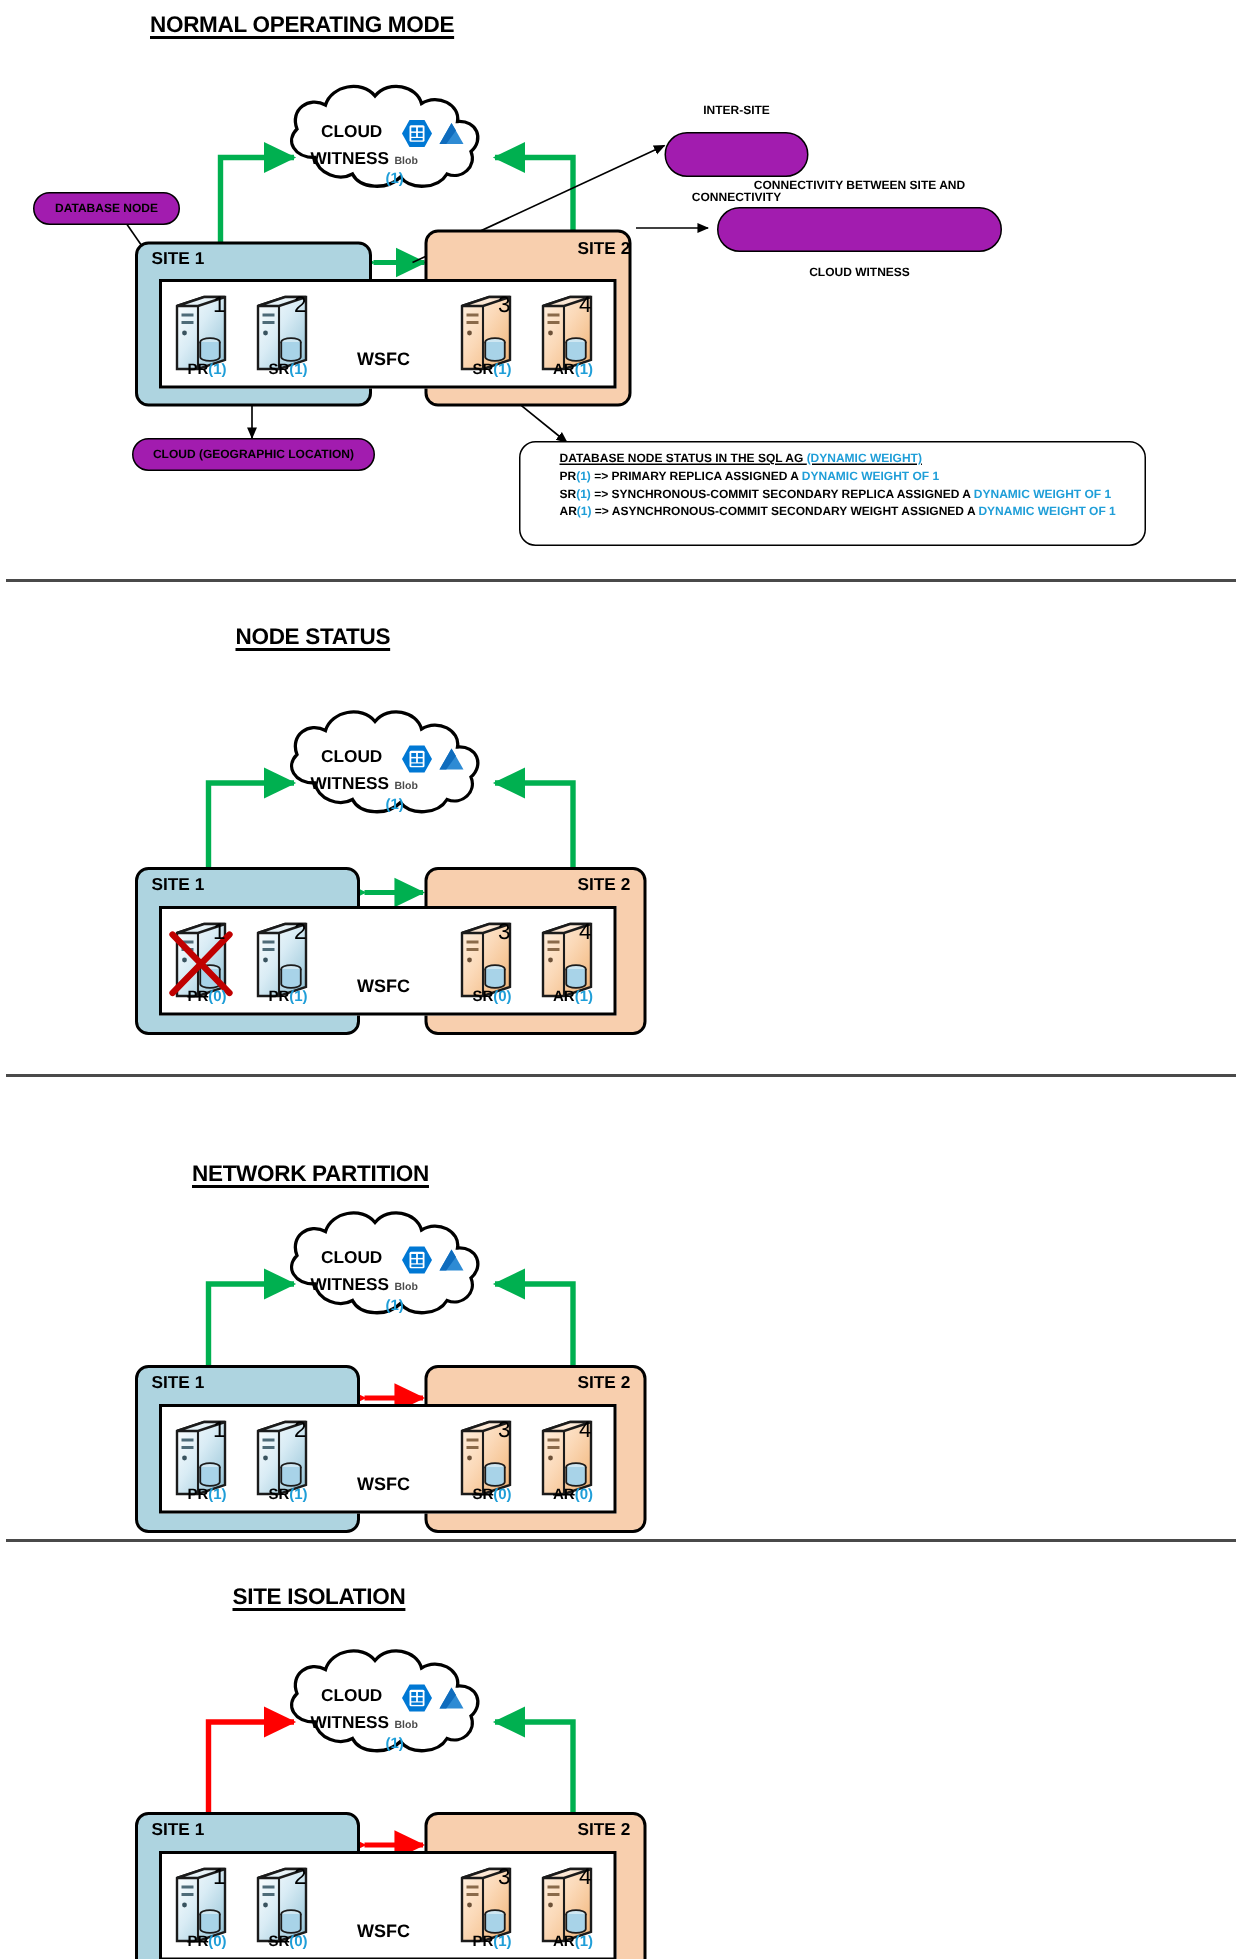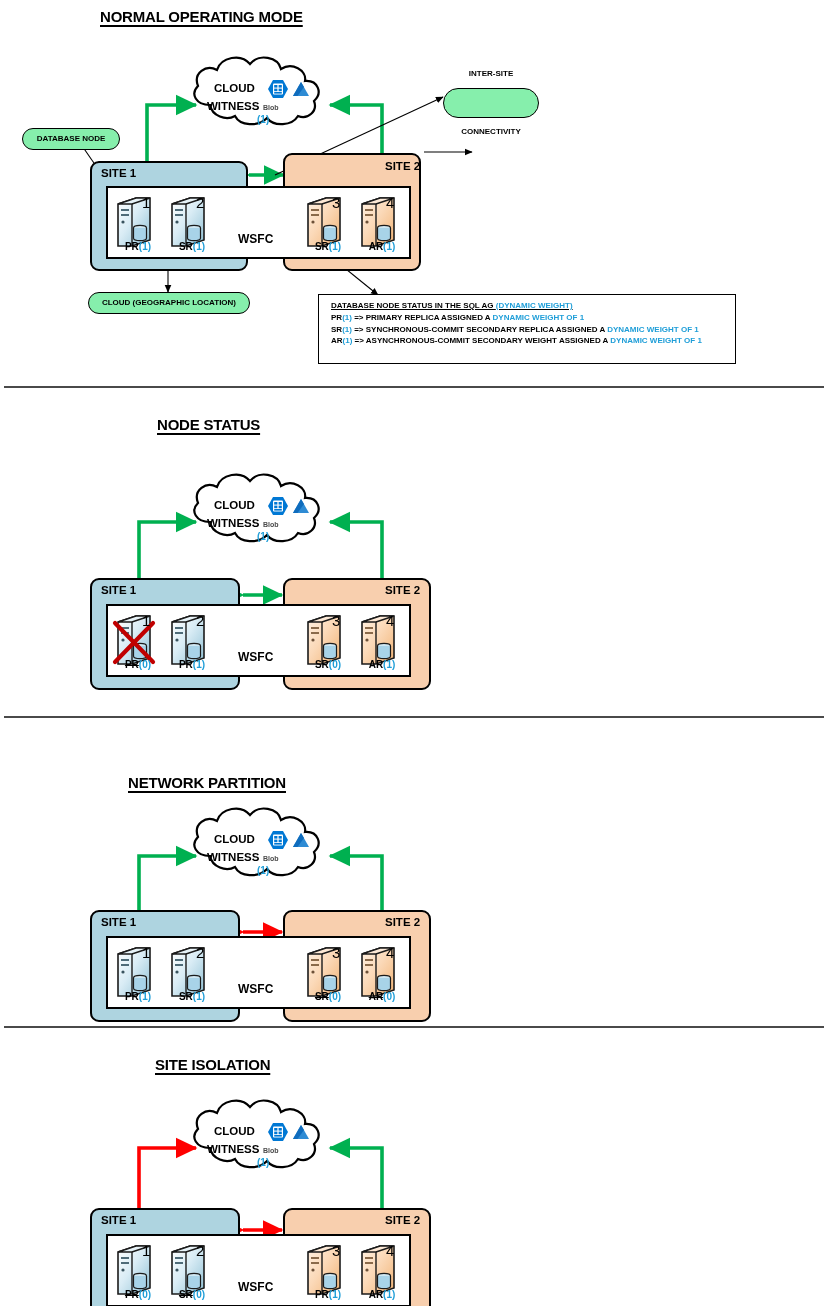--- a/index.html
+++ b/index.html
@@ -57,28 +57,28 @@
   .node-label {
     position:absolute; font-weight:bold; font-size:10px; white-space:nowrap;
     text-align:center;
   }
   .node-label .w { color:#1f9ed8; }
   .strike { text-decoration: line-through; text-decoration-color:#000; }
 
   
   .callout {
     position:absolute; border:1.6px solid #000; border-radius:40px;
-    background:#86efac; display:flex; align-items:center; justify-content:center;
+    background:#a21caf; display:flex; align-items:center; justify-content:center;
     text-align:center; font-weight:bold; font-size:8px; line-height:1.35;
     padding:2px 6px;
     gap:47px;
   }
   .legend-box {
-    position:absolute; border:1.6px solid #000; border-radius:0;
-    background:#fff; padding:6px 12px;
+    position:absolute; border:1.6px solid #000; border-radius:11px;
+    background:#fff; padding:6px 26px;margin-left:28px;
   }
   .legend-title {
     font-weight:bold; font-size:8px; text-decoration:underline; margin-bottom:3px;
   }
   .legend-row { font-weight:bold; font-size:8px; margin-bottom:2.5px; white-space:nowrap;}
   .blue { color:#1f9ed8; }
   svg { position:absolute; left:0; top:0; overflow:visible; }
 </style>
 </head>
 <body>
@@ -234,20 +234,24 @@
     <div class="node-label" style="left:308px;top:241px;width:40px;"><span>SR</span><span class="w">(1)</span></div>
     <div class="node-label" style="left:362px;top:241px;width:40px;"><span>AR</span><span class="w">(1)</span></div>
   </div>
 
   <div class="callout" style="left:22px;top:128px;width:98px;height:22px;">DATABASE NODE</div>
   <div class="callout" style="left:88px;top:292px;width:162px;height:22px;">CLOUD (GEOGRAPHIC LOCATION)</div>
   <div class="callout" style="left:443px;top:88px;width:96px;height:30px;flex-direction:column;">
     <span>INTER-SITE</span>
     <span>CONNECTIVITY</span>
   </div>
+  <div class="callout" style="left:478px;top:138px;width:190px;height:30px;flex-direction:column;">
+    <span>CONNECTIVITY BETWEEN SITE AND</span>
+    <span>CLOUD WITNESS</span>
+  </div>
 
   <div class="legend-box" style="left:318px;top:294px;width:418px;height:70px;">
     <div class="legend-title">
       <span>DATABASE NODE STATUS IN THE SQL AG </span><span class="blue">(DYNAMIC WEIGHT)</span>
     </div>
     <div class="legend-row">
       <span>PR</span><span class="blue">(1)</span><span> =&gt; </span><span>PRIMARY REPLICA ASSIGNED A </span><span class="blue">DYNAMIC WEIGHT OF 1</span>
     </div>
     <div class="legend-row">
       <span>SR</span><span class="blue">(1)</span><span> =&gt; </span><span>SYNCHRONOUS-COMMIT SECONDARY REPLICA ASSIGNED A </span><span class="blue">DYNAMIC WEIGHT OF 1</span>

